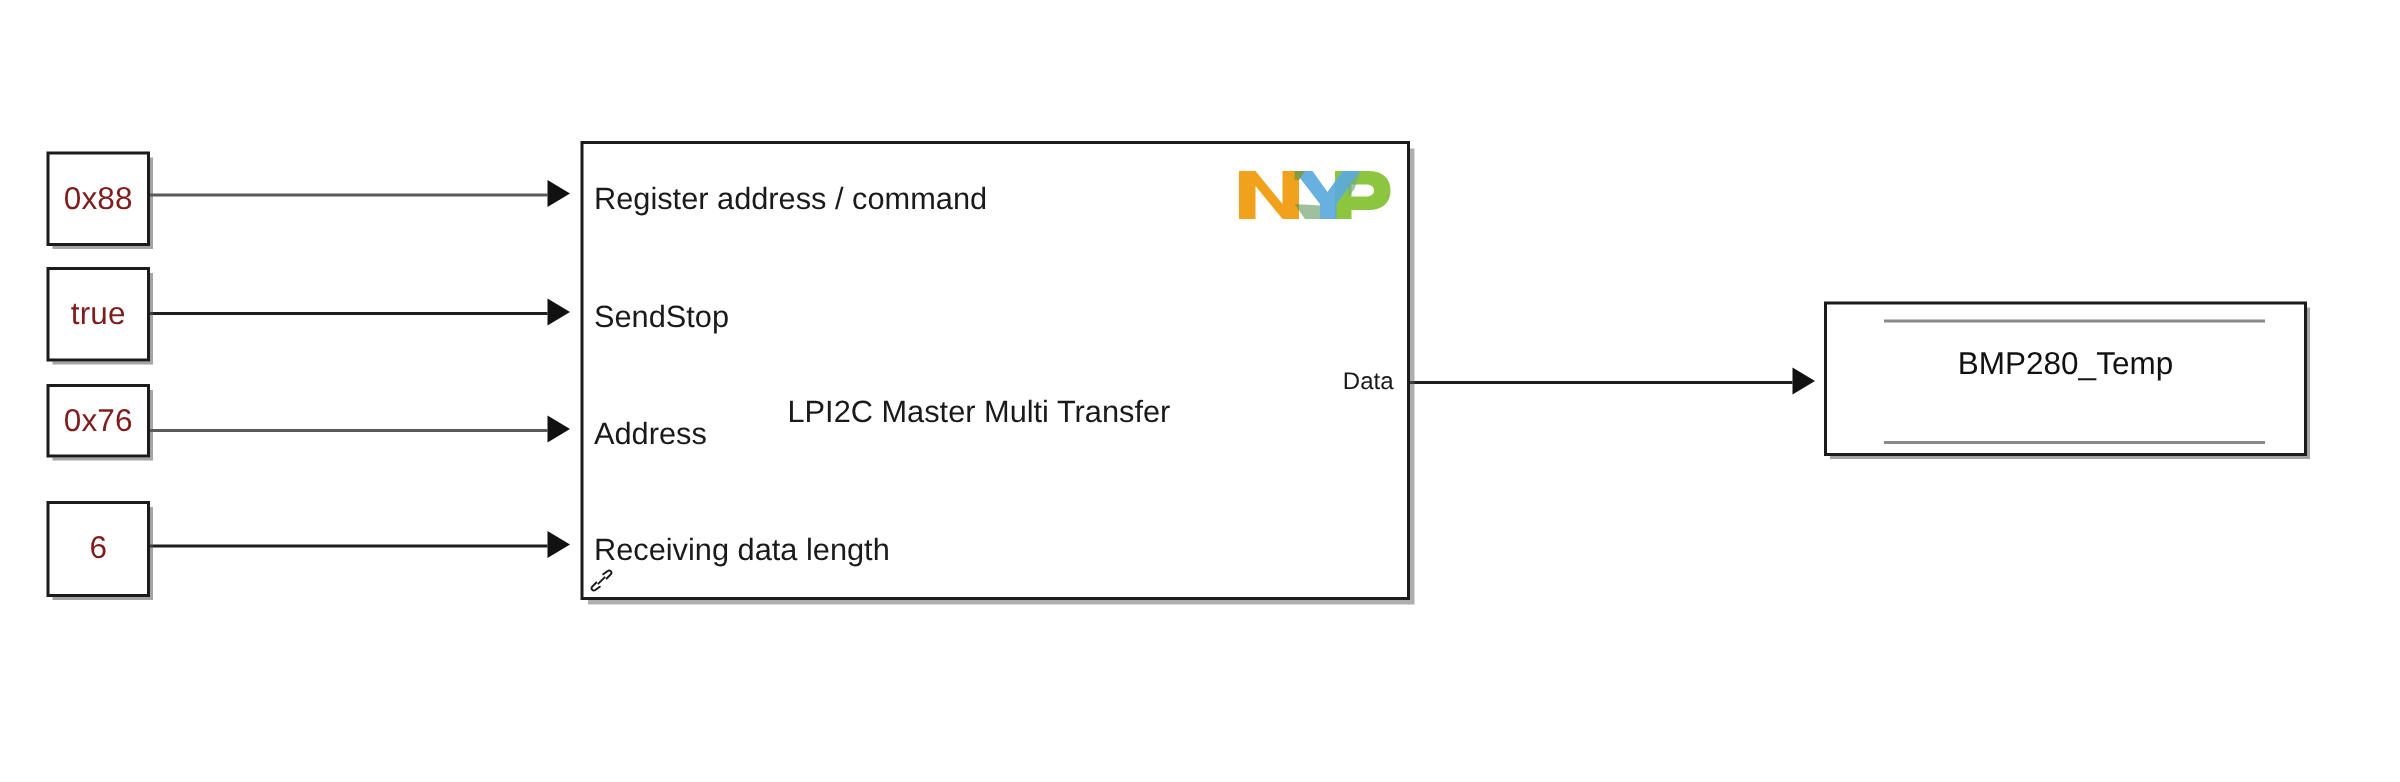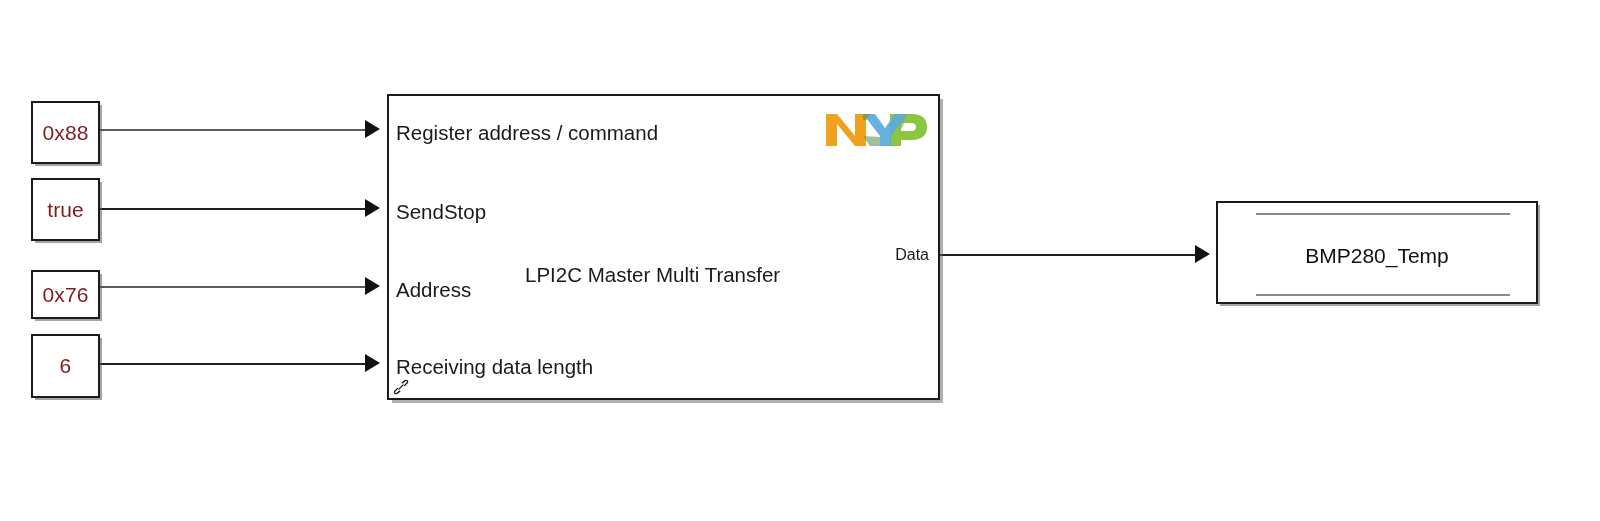--- a/index.html
+++ b/index.html
@@ -137,21 +137,21 @@
   <div class="arrow" style="left:1195px; top:245px;"></div>
 
   <div class="blk const-blk" style="left:31px; top:101px; width:69px; height:63px;">
     <span>0x88</span>
   </div>
 
   <div class="blk const-blk" style="left:31px; top:178px; width:69px; height:63px;">
     <span>true</span>
   </div>
 
-  <div class="blk const-blk" style="left:31px; top:256px; width:69px; height:49px;margin-top:14px;">
+  <div class="blk const-blk" style="left:31px; top:256px; width:69px; height:49px;">
     <span>0x76</span>
   </div>
 
   <div class="blk const-blk" style="left:31px; top:334px; width:69px; height:64px;">
     <span>6</span>
   </div>
 
   <div class="blk main-blk" style="left:387px; top:94px; width:553px; height:306px;">
 
     <svg class="nxp-logo" style="left:435px; top:12px;" viewBox="0 0 208 88" preserveAspectRatio="none">
@@ -186,17 +186,17 @@
       <g fill="none" stroke="#1a1a1a" stroke-width="1.7" stroke-linecap="round">
         <path d="M13.5 6.5 L17.5 3.5 C19.5 2.2 21.8 4.3 20.4 6.4 L16.6 10.2"></path>
         <path d="M10.5 17.5 L6.5 20.5 C4.5 21.8 2.2 19.7 3.6 17.6 L7.4 13.8"></path>
         <path d="M9.2 14.8 L14.8 9.2"></path>
       </g>
     </svg>
   </div>
 
   <div class="blk sink-blk" style="left:1216px; top:201px; width:322px; height:103px;">
     <div class="sink-rule" style="top:10px;"></div>
-    <div class="sink-label" style="top:42px;">BMP280_Temp</div>
+    <div class="sink-label" style="top:29px;">BMP280_Temp</div>
     <div class="sink-rule" style="top:91px;"></div>
   </div>
 
 </div>
 
 </body></html>

